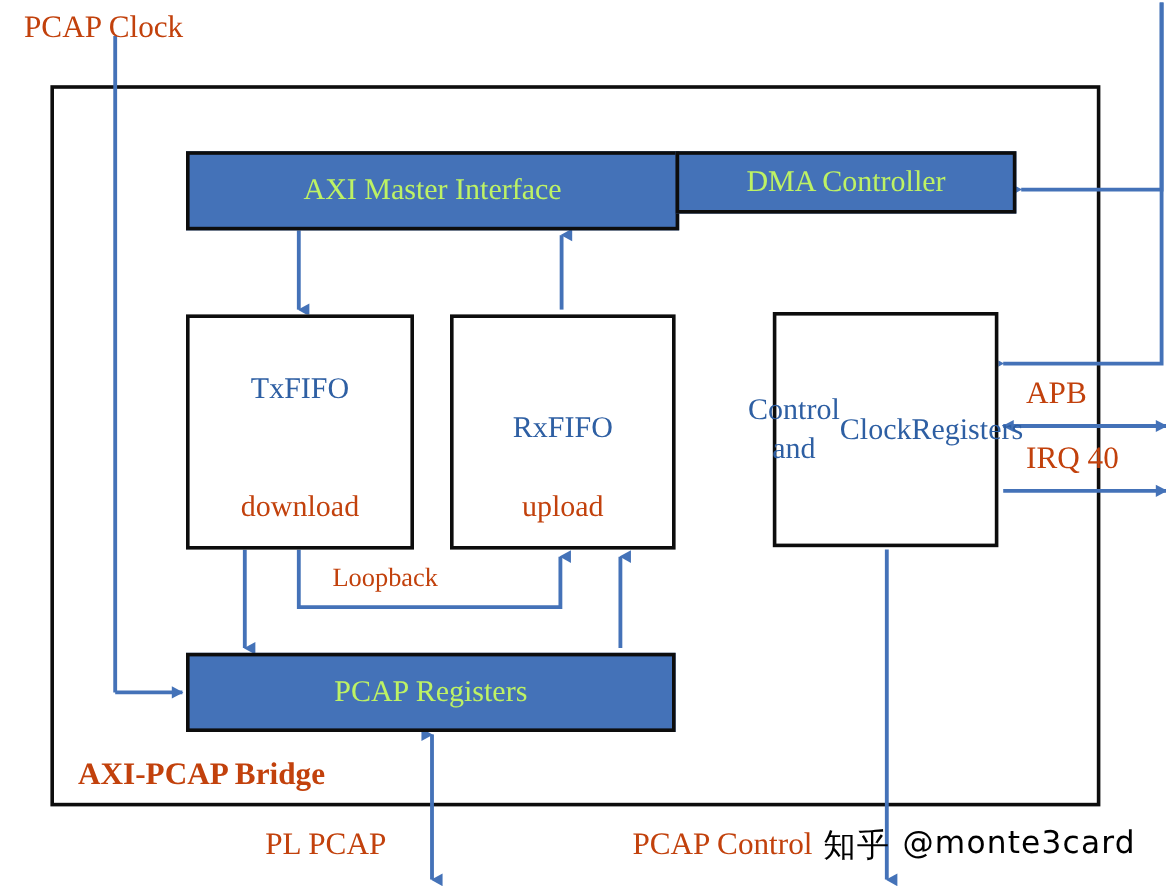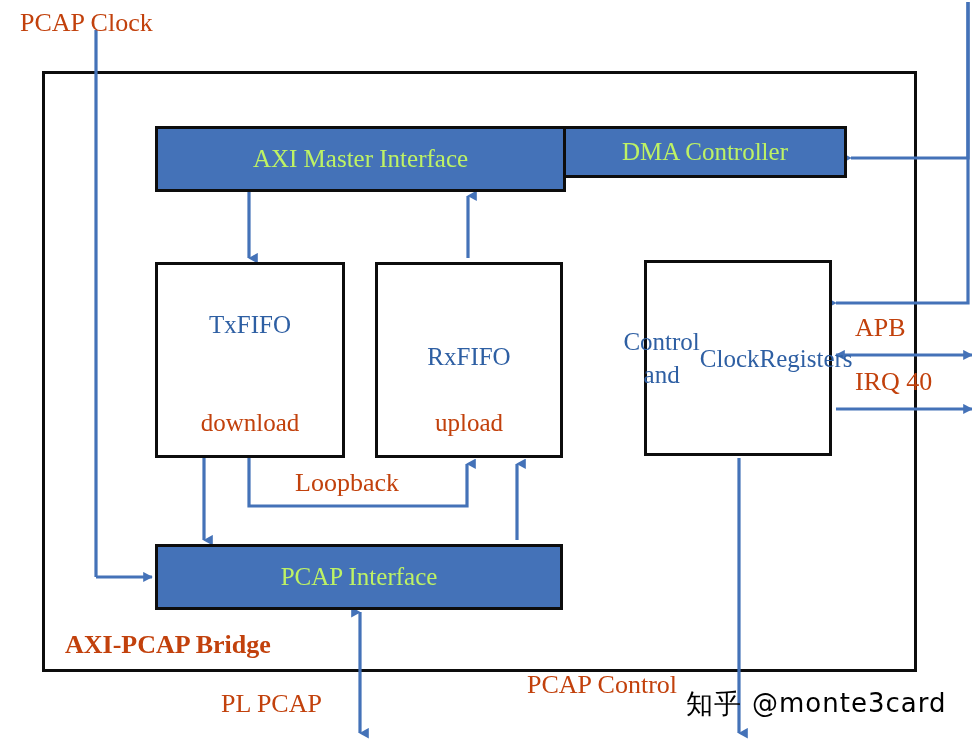--- a/index.html
+++ b/index.html
@@ -94,33 +94,33 @@
   </div>
 
   <div class="box white-box" style="left:644px;top:260px;width:188px;height:196px;flex-direction:row;
               justify-content:center;line-height:1.32;font-size:25px;">
     <span>Control and</span>
     <span>Clock</span>
     <span>Registers</span>
   </div>
 
   <div class="box blue-box" style="left:155px;top:544px;width:408px;height:66px;font-size:25px;">
-    <span>PCAP Interface</span>
+    <span>PCAP Registers</span>
   </div>
 
   <span class="lbl red" style="left:20px;top:8px;font-size:26px;">PCAP Clock</span>
 
-  <span class="lbl red" style="left:295px;top:468px;font-size:26px;">Loopback</span>
+  <span class="lbl red" style="left:277px;top:468px;font-size:22px;">Loopback</span>
 
   <span class="lbl red" style="left:855px;top:313px;font-size:26px;">APB</span>
 
   <span class="lbl red" style="left:855px;top:367px;font-size:26px;">IRQ 40</span>
 
   <span class="lbl red" style="left:65px;top:630px;font-size:26px;font-weight:bold;">AXI-PCAP Bridge</span>
 
   <span class="lbl red" style="left:221px;top:689px;font-size:26px;">PL PCAP</span>
 
-  <span class="lbl red" style="left:527px;top:670px;font-size:26px;">PCAP Control</span>
+  <span class="lbl red" style="left:527px;top:689px;font-size:26px;">PCAP Control</span>
 
   <span class="wm" style="left:686px;top:686px;font-size:27px;">知乎</span>
   <span class="wm" style="left:752px;top:688px;font-size:26px;">@monte3card</span>
 
 </div>
 
 </body></html>

